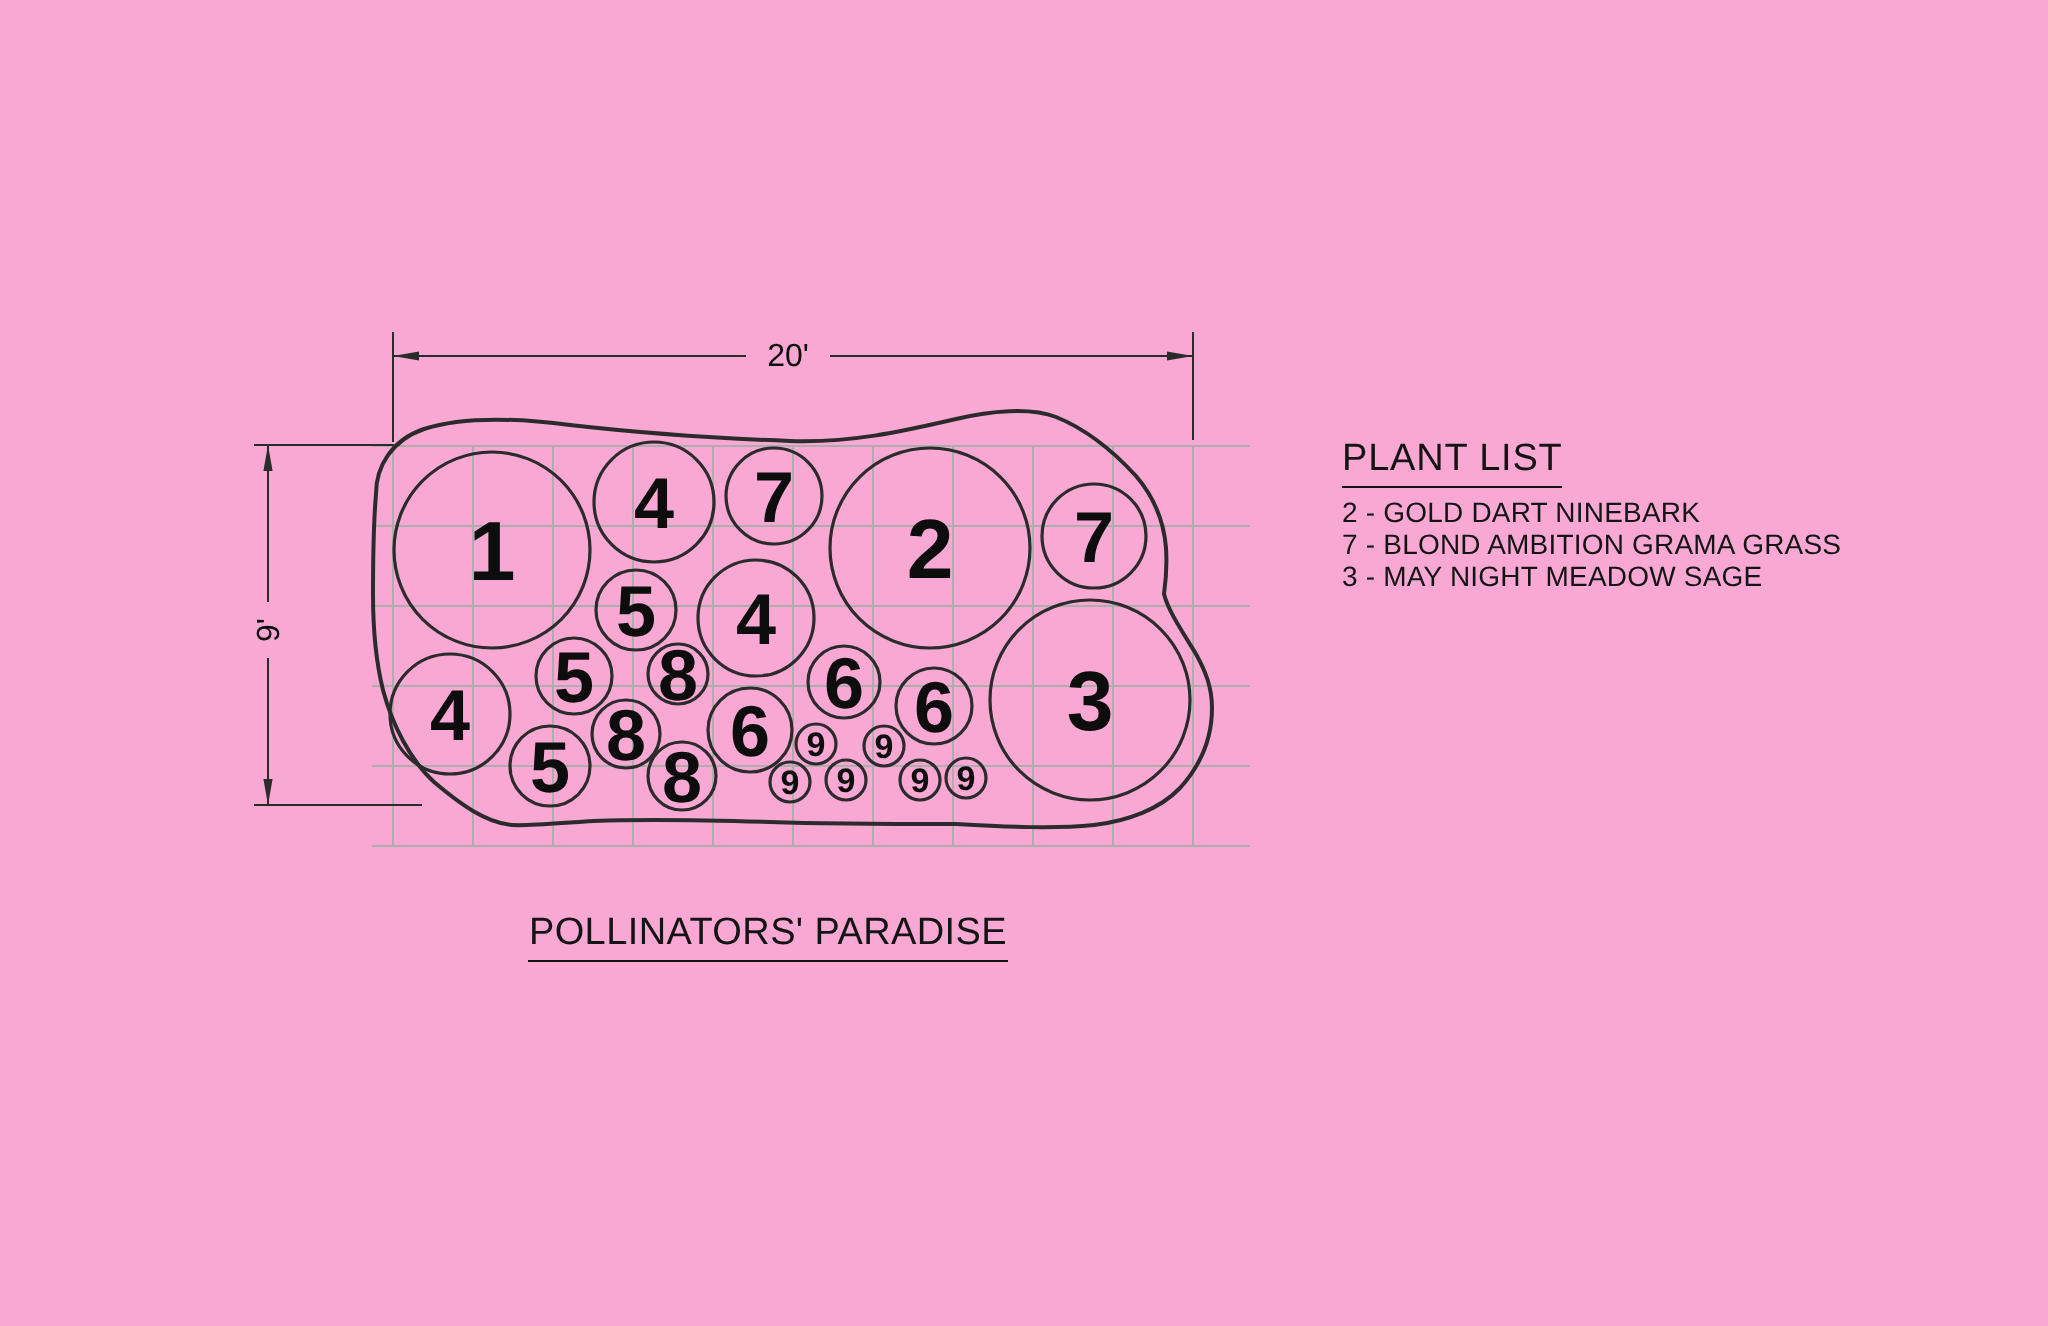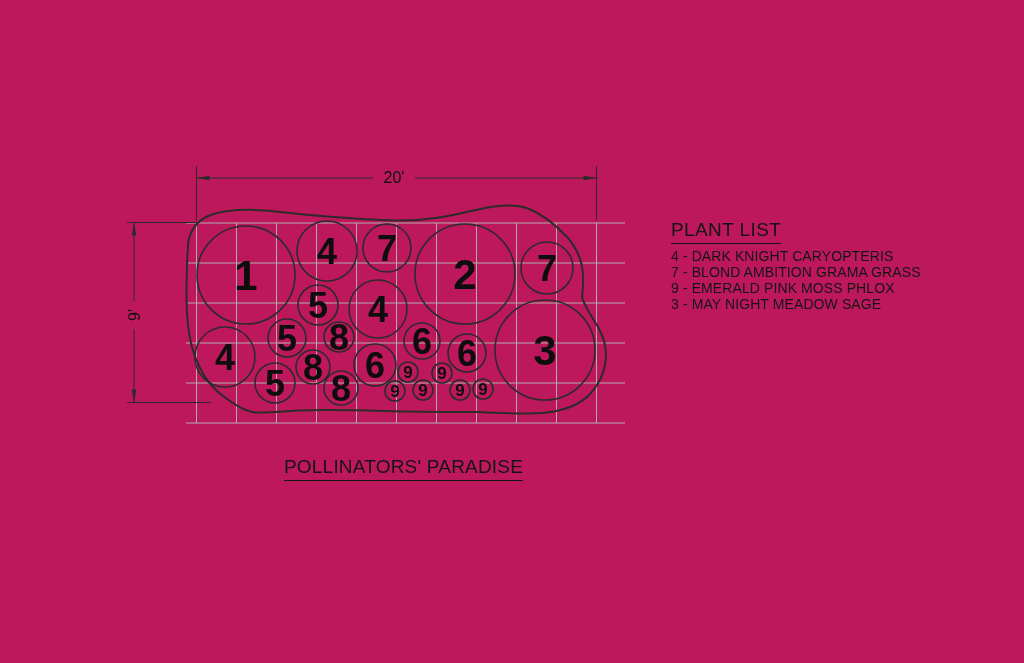--- a/index.html
+++ b/index.html
@@ -1,38 +1,38 @@
 <!DOCTYPE html>
 <html><head>
 <meta charset="utf-8">
 <style>
   html,body{margin:0;padding:0;background:#ffffff;}
   body{
     width:1024px;height:663px;
     font-family:"Liberation Sans","DejaVu Sans",sans-serif;
     color:#111;
   }
-  .canvas{position:relative;width:1024px;height:663px;background:#be185d;overflow:hidden;}
+  .canvas{position:relative;width:1024px;height:663px;background:#f9a8d4;overflow:hidden;}
   #plan-svg{position:absolute;left:0;top:0;width:1024px;height:663px;}
   .plant-list{
     position:absolute;left:671px;top:219px;
     color:#141414;
   }
   .plant-list .pl-title{
     font-size:19px;font-weight:400;letter-spacing:.4px;
     margin:0 15px 4px 0;display:inline-block;
     border-bottom:1.6px solid #141414;padding-bottom:2px;text-align:center;
   }
   .plant-list .pl-items div{
     font-size:14px;line-height:16px;white-space:nowrap;
     letter-spacing:.1px;
   }
   .drawing-title{
-    position:absolute;left:284px;top:456px;width:240px;
-    text-align:left;
+    position:absolute;left:264px;top:456px;width:240px;
+    text-align:center;
   }
   .drawing-title span{
     font-size:19px;letter-spacing:.2px;color:#141414;
     display:inline-block;border-bottom:1.6px solid #141414;padding-bottom:2px;
     white-space:nowrap;
   }
 </style>
 </head>
 <body>
 
@@ -169,23 +169,22 @@
         <g>
           <circle cx="483" cy="389" r="10" fill="none" stroke="#2b2b2b" stroke-width="1.6"></circle>
           <text x="483" y="389" dy="0.36em" text-anchor="middle" font-size="17" font-weight="bold" fill="#0d0d0d">9</text>
         </g>
       </g>
     </svg>
 
   <div class="plant-list">
     <div class="pl-title">PLANT LIST</div>
     <div class="pl-items">
-        <div>4 - DARK KNIGHT CARYOPTERIS</div>
+        <div>2 - GOLD DART NINEBARK</div>
         <div>7 - BLOND AMBITION GRAMA GRASS</div>
-        <div>9 - EMERALD PINK MOSS PHLOX</div>
         <div>3 - MAY NIGHT MEADOW SAGE</div>
       </div>
   </div>
 
   <div class="drawing-title">
     <span>POLLINATORS' PARADISE</span>
   </div>
 
 </div>
 

